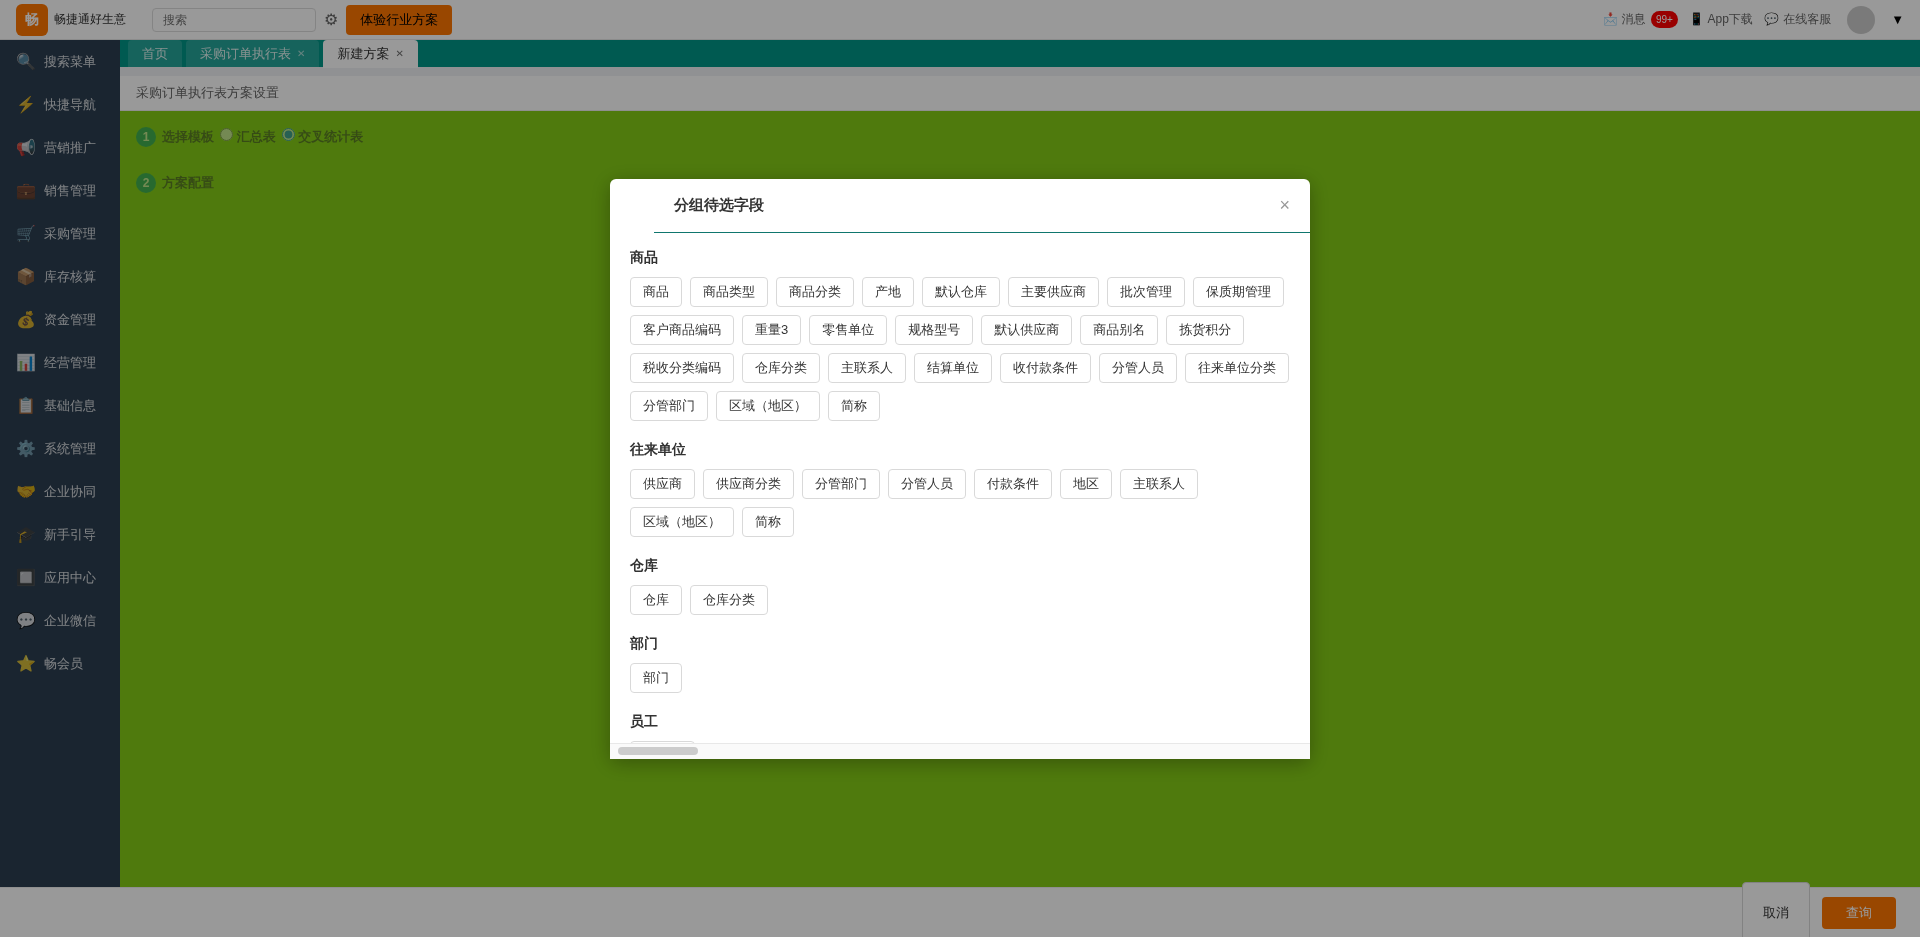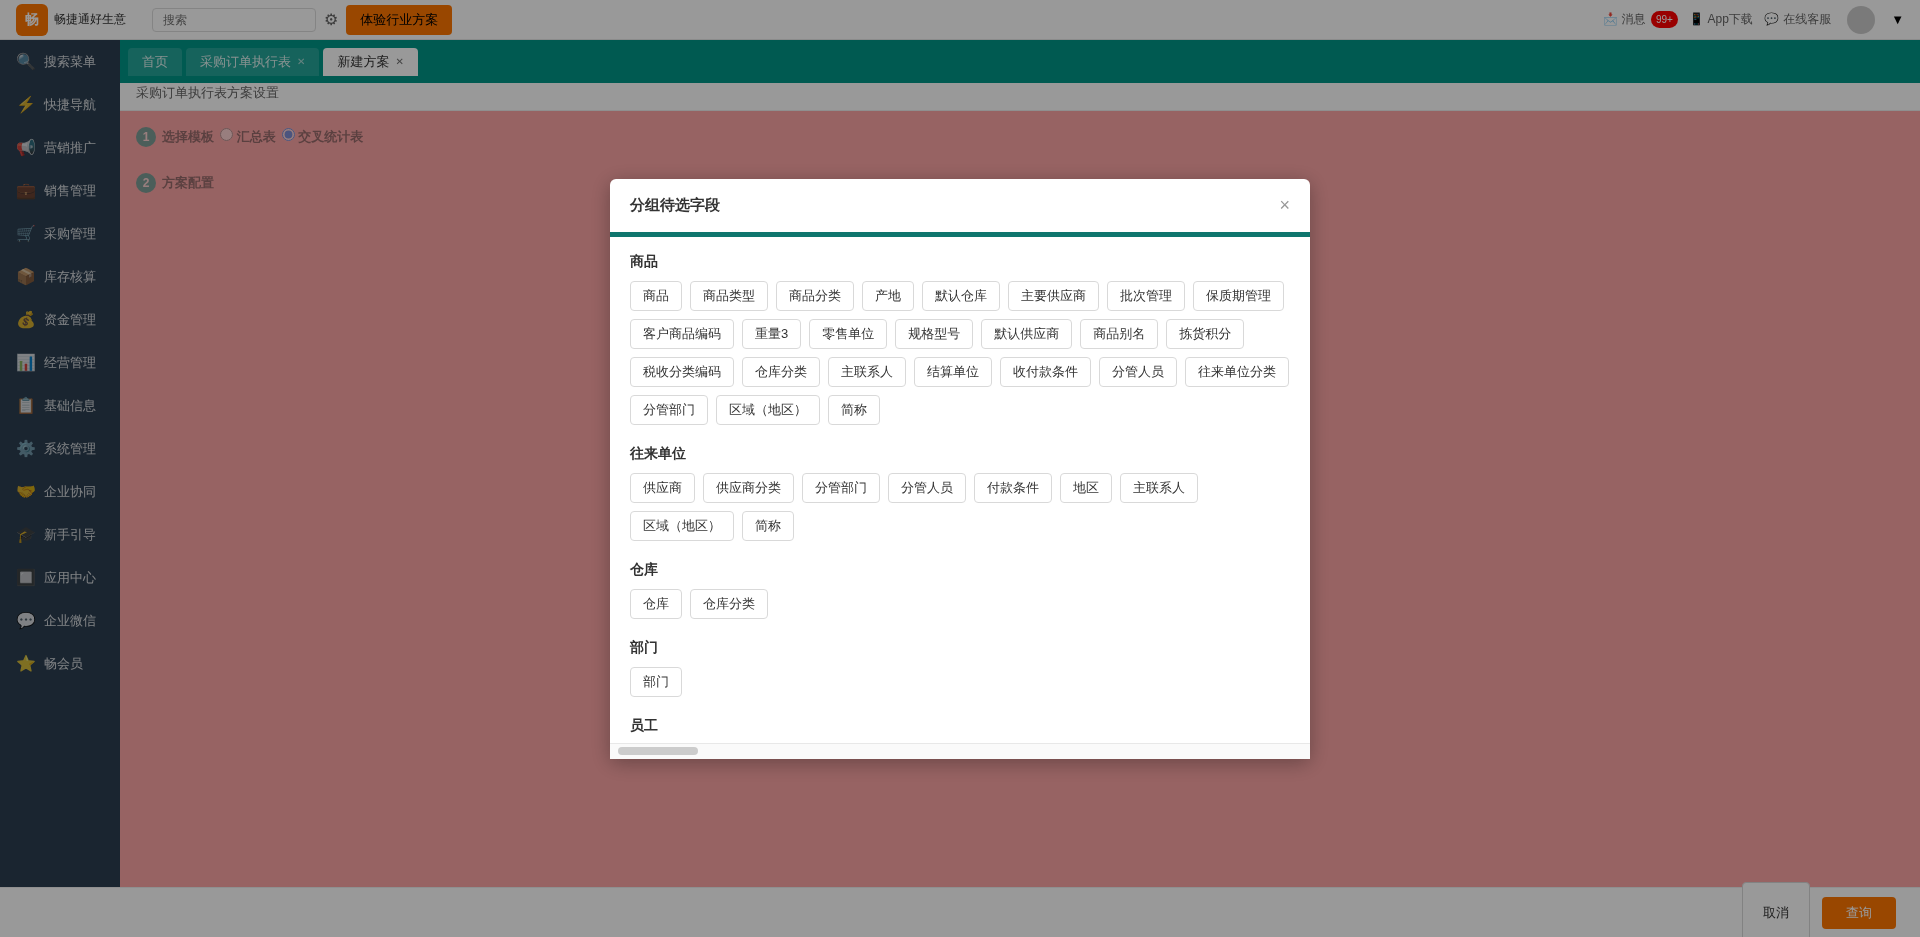--- a/index.html
+++ b/index.html
@@ -46,21 +46,21 @@
     }
     .top-icons { display: flex; align-items: center; gap: 12px; font-size: 12px; color: #666; }
     .badge {
       background: #f00; color: #fff; border-radius: 10px;
       font-size: 10px; padding: 3px 5px; margin-left: 2px;
     }
     .avatar { width: 28px; height: 28px; background: #ccc; border-radius: 50%; }
 
     
     .nav-tabs {
-      height: 43px;
+      height: 27px;
       background: #009688;
       display: flex;
       align-items: center;
       padding: 0 8px;
       position: fixed;
       top: 40px; left: 120px; right: 0;
       z-index: 99;
     }
     .nav-tab {
       height: 28px; display: flex; align-items: center; gap: 6px;
@@ -84,21 +84,21 @@
       display: flex; align-items: center; gap: 8px;
       padding: 12px 16px; color: rgba(255,255,255,0.8);
       cursor: pointer; font-size: 13px;
     }
     .sidebar-item .s-icon { font-size: 16px; }
 
     
     .main-content {
       position: fixed;
       top: 76px; left: 120px; right: 0; bottom: 0;
-      background: #fca5a5;
+      background: #84cc16;
       overflow: auto;
     }
     .page-header {
       background: white; padding: 8px 16px;
       font-size: 13px; color: #666; border-bottom: 1px solid #eee;
     }
 
     
     .bg-content { padding: 16px; opacity: 0.5; }
     .step-section { margin-bottom: 16px; }
@@ -120,22 +120,22 @@
       display: flex; align-items: center; justify-content: center;
     }
     .modal {
       background: white; border-radius: 6px;
       width: 700px; max-height: 580px;
       display: flex; flex-direction: column;
       box-shadow: 0 4px 20px rgba(0,0,0,0.3);
     }
     .modal-header {
       display: flex; align-items: center; justify-content: space-between;
-      padding: 16px 20px; border-bottom: 5px solid #0f766e;
-      font-size: 15px; font-weight: bold; color: #333;
+      padding: 16px 20px; border-bottom: 1px solid #0f766e;
+      font-size: 15px; font-weight: bold; color: #333; margin-left: 44px;
     }
     .modal-close {
       background: none; border: none; font-size: 18px; cursor: pointer; color: #999;
     }
     .modal-body {
       flex: 1; overflow-y: auto; padding: 16px 20px;
     }
 
     
     .field-section { margin-bottom: 20px; }

